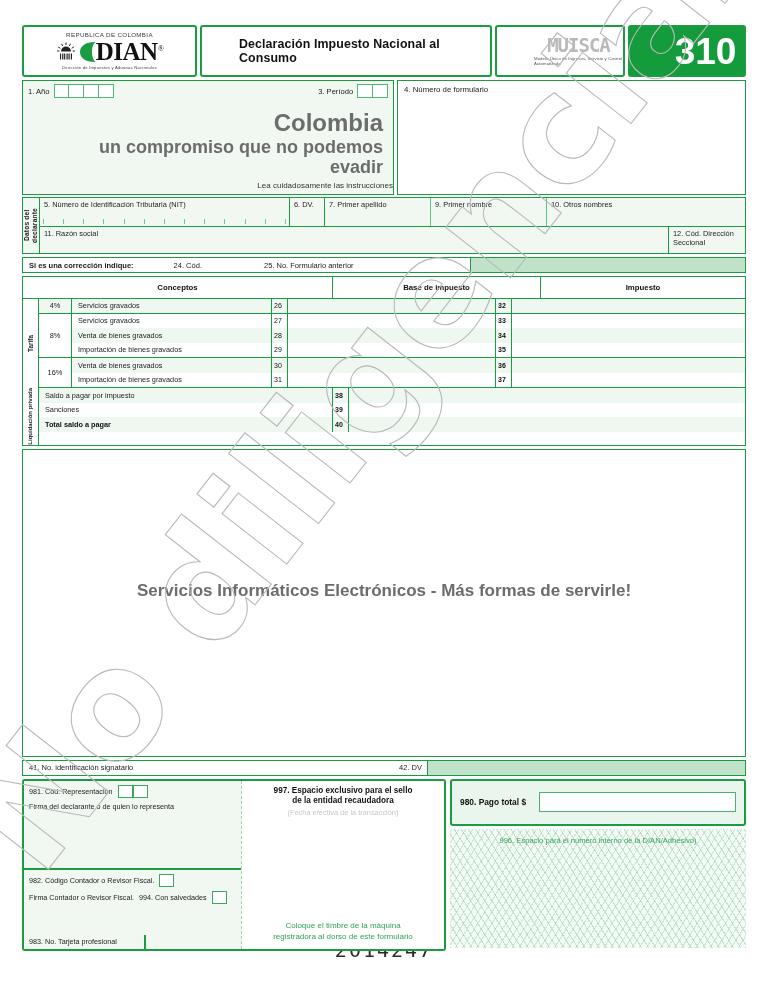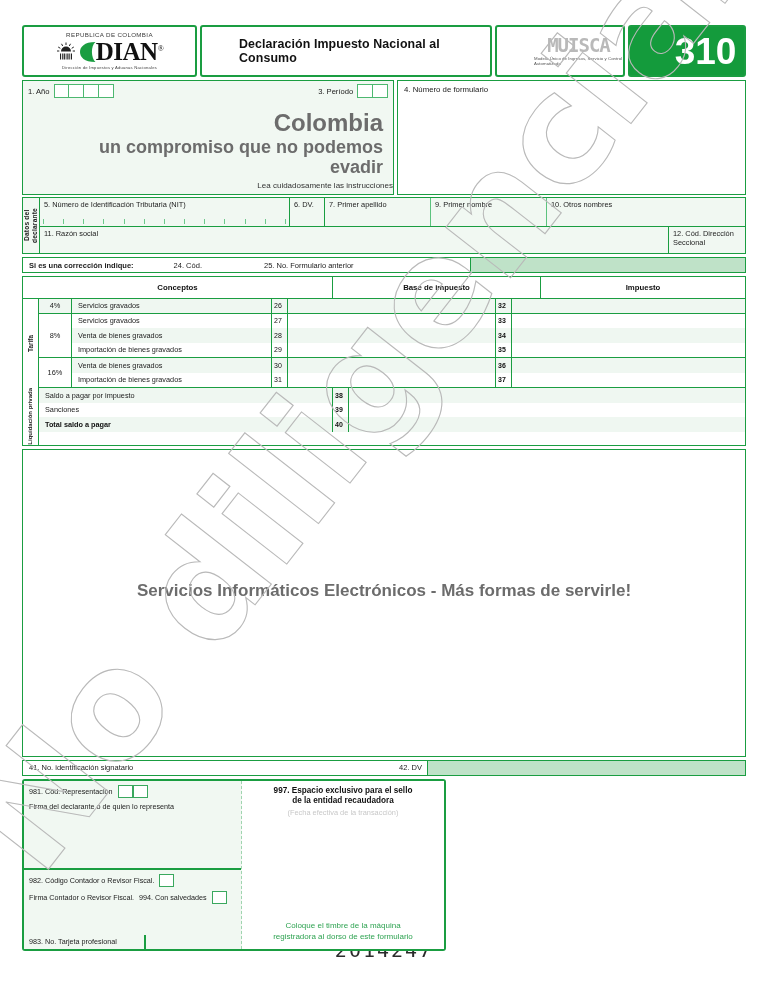--- a/index.html
+++ b/index.html
@@ -640,19 +640,28 @@
           <div>de la entidad recaudadora</div>
         </div>
         <div id="sealSub">(Fecha efectiva de la transacción)</div>
         <div id="sealFoot">
           <div>Coloque el timbre de la máquina</div>
           <div>registradora al dorso de este formulario</div>
         </div>
       </div>
     </div>
 
+    <div id="b7Right">
+      <div id="pagoBox">
+        <div id="pagoLbl">980. Pago total $</div>
+        <div id="pagoField"></div>
+      </div>
+      <div id="adhesivoBox">
+        <div id="adhesivoTxt">996. Espacio para el número interno de la DIAN/Adhesivo)</div>
+      </div>
+    </div>
   </div>
 
 </div>
 
 <div id="serial">
   <span id="serialTxt">2014247</span>
 </div>
 
 </body></html>

